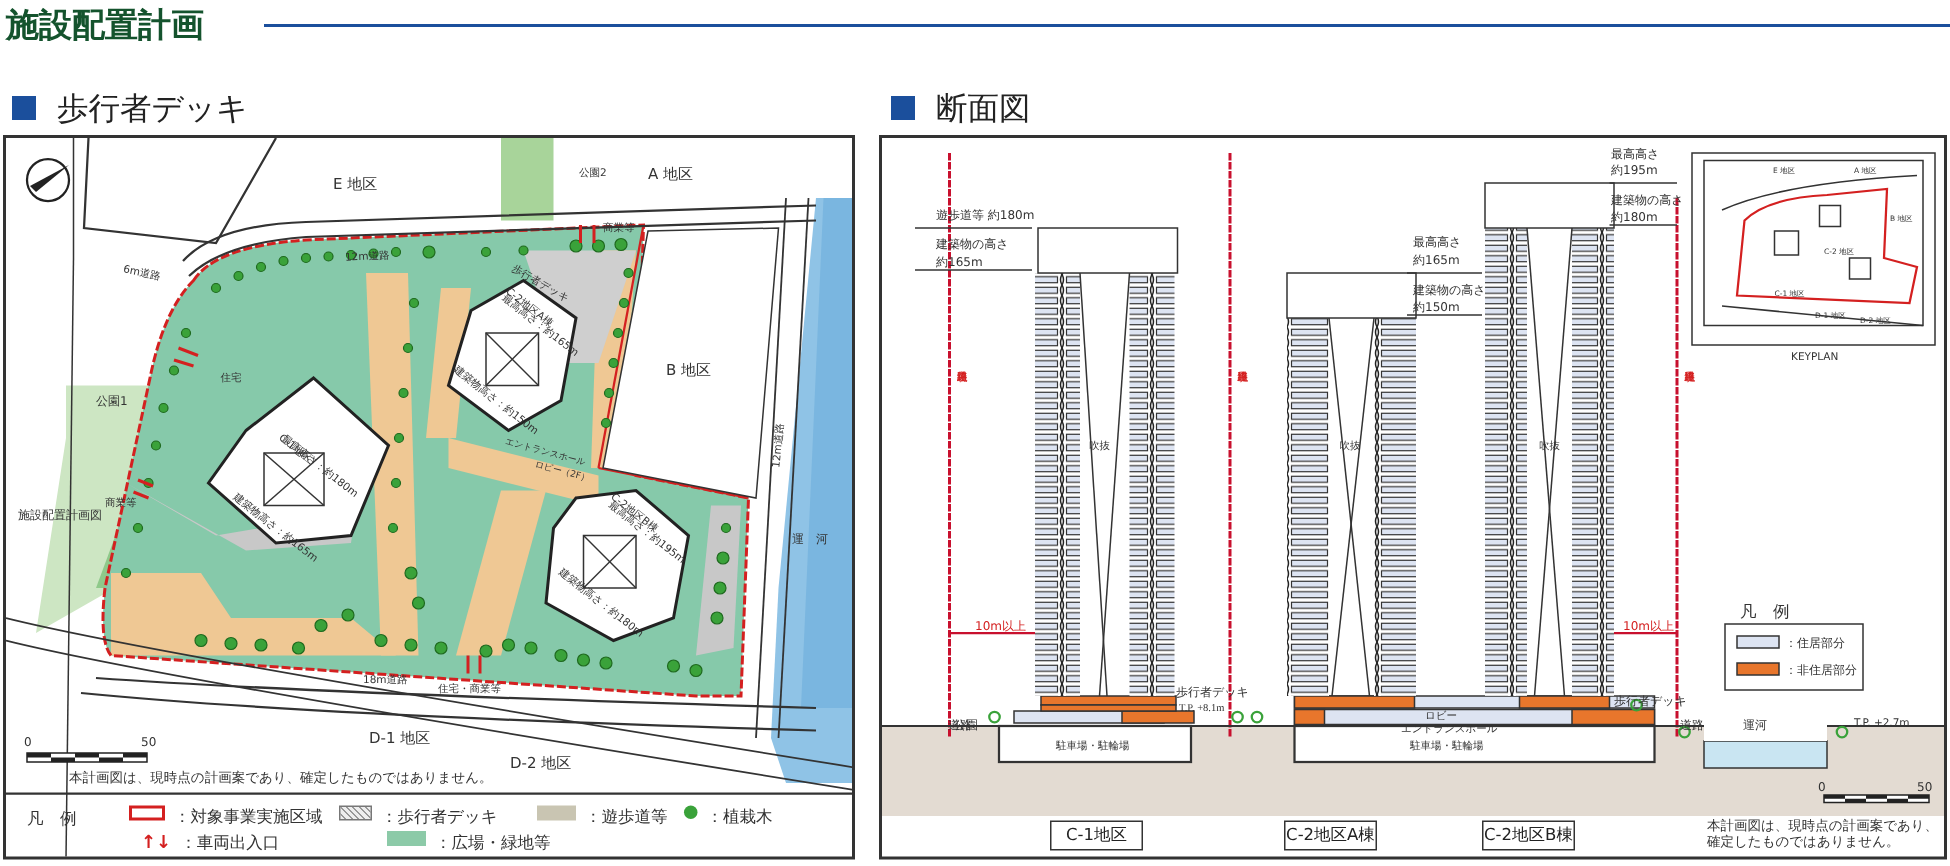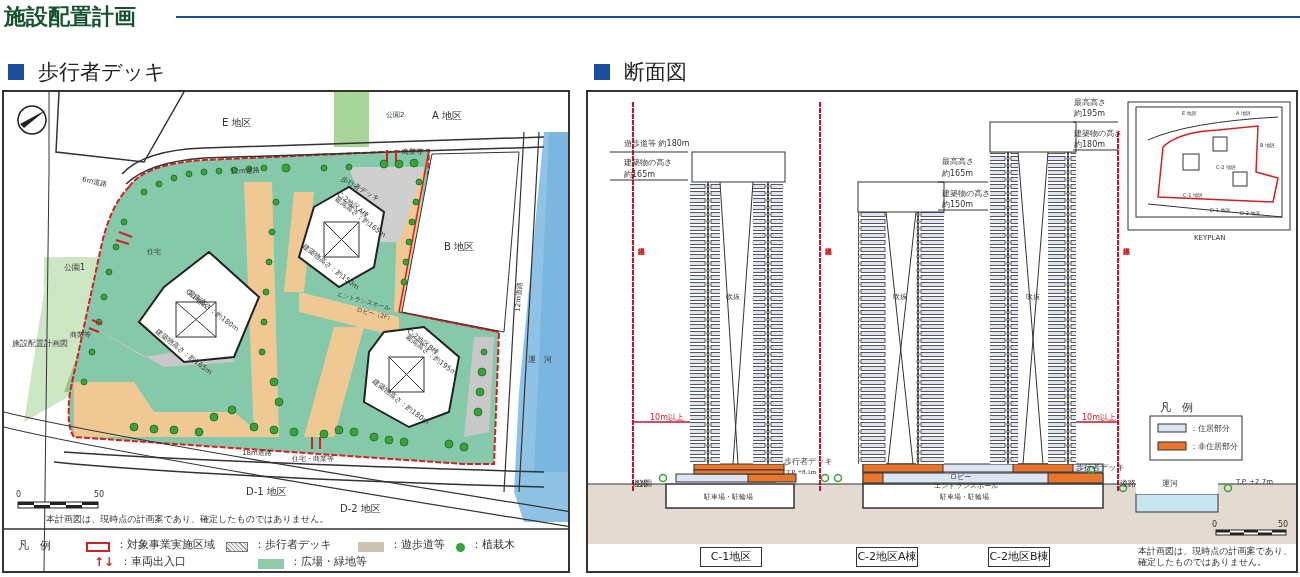--- a/index.html
+++ b/index.html
@@ -6,21 +6,21 @@
   body { width: 1300px; height: 577px; background: #fff; font-family: "DejaVu Sans", sans-serif; color: #222; position: relative; overflow: hidden; }
   .page-title { position: absolute; left: 4px; top: 2px; font-size: 22px; font-weight: bold; color: #14532d; }
   .title-rule { position: absolute; left: 176px; top: 16px; width: 1124px; height: 2px; background: #1b4f9c; }
   .sec-head { position: absolute; top: 58px; font-size: 21px; color: #222; display: flex; align-items: center; }
   .sec-head .sq { width: 16px; height: 16px; background: #1b4f9c; margin-right: 14px; display: inline-block; }
   .panel { position: absolute; border: 2px solid #333; background: #fff; overflow: hidden; }
   .lbl { position: absolute; font-size: 10px; color: #333; white-space: nowrap; }
   .lbl.sm { font-size: 8px; }
   .lbl.xs { font-size: 7px; }
   .lbl.red { color: #d42020; }
-  .legend-row { position: absolute; display: flex; align-items: flex-end; font-size: 11px; color: #333; }
+  .legend-row { position: absolute; display: flex; align-items: flex-start; font-size: 11px; color: #333; }
   .legend-sw { display: inline-block; margin-right: 6px; }
   .btn-label { position: absolute; border: 1px solid #333; font-size: 11px; text-align: center; line-height: 18px; background: #fff; }
   .note { position: absolute; font-size: 9px; color: #333; line-height: 11px; }
   svg { position: absolute; left: 0; top: 0; }
 </style>
 </head>
 <body>
 
 <div class="page-title">施設配置計画</div>
 <div class="title-rule"></div>

